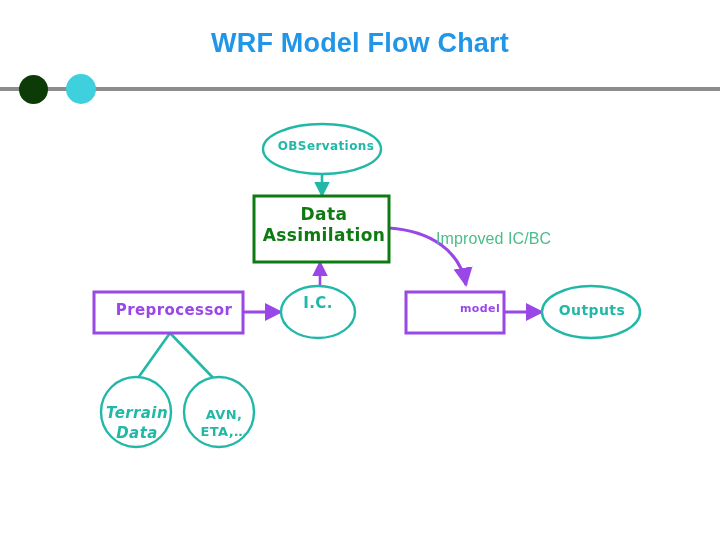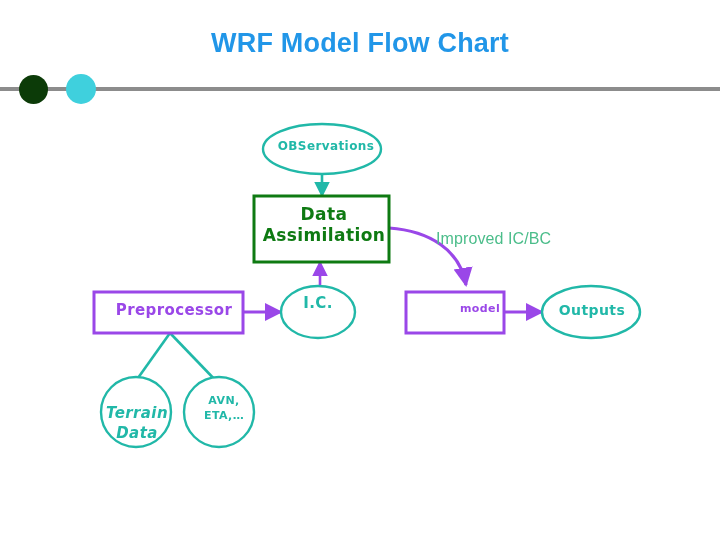--- a/index.html
+++ b/index.html
@@ -137,23 +137,23 @@
   #label-terrain {
     left: 95px;
     top: 404px;
     width: 84px;
     font-size: 15px;
     line-height: 1.32;
     font-style: italic;
   }
   #label-avn {
     left: 182px;
-    top: 394px;
+    top: 406px;
     width: 84px;
-    font-size: 11px;
+    font-size: 13px;
     line-height: 1.32;
     text-align: center;
   }
 
   
   #label-improved {
     position: absolute;
     left: 436px;
     top: 230px;
     font-family: "Liberation Sans", sans-serif;

